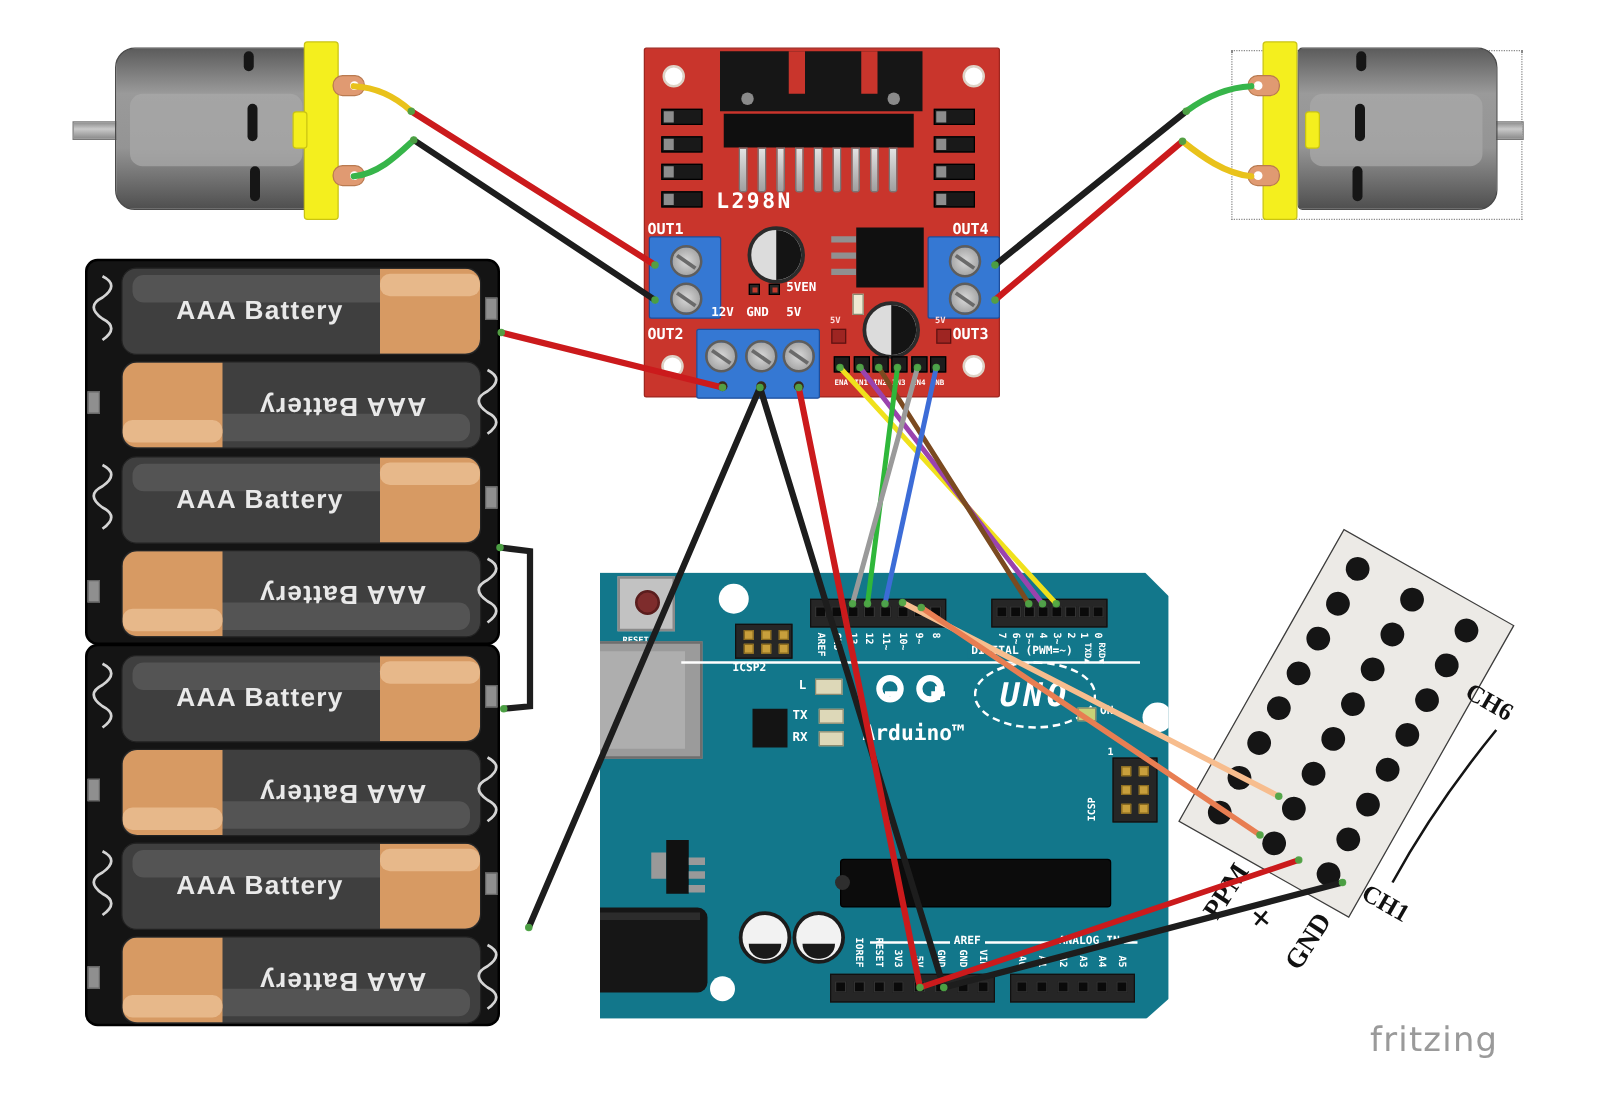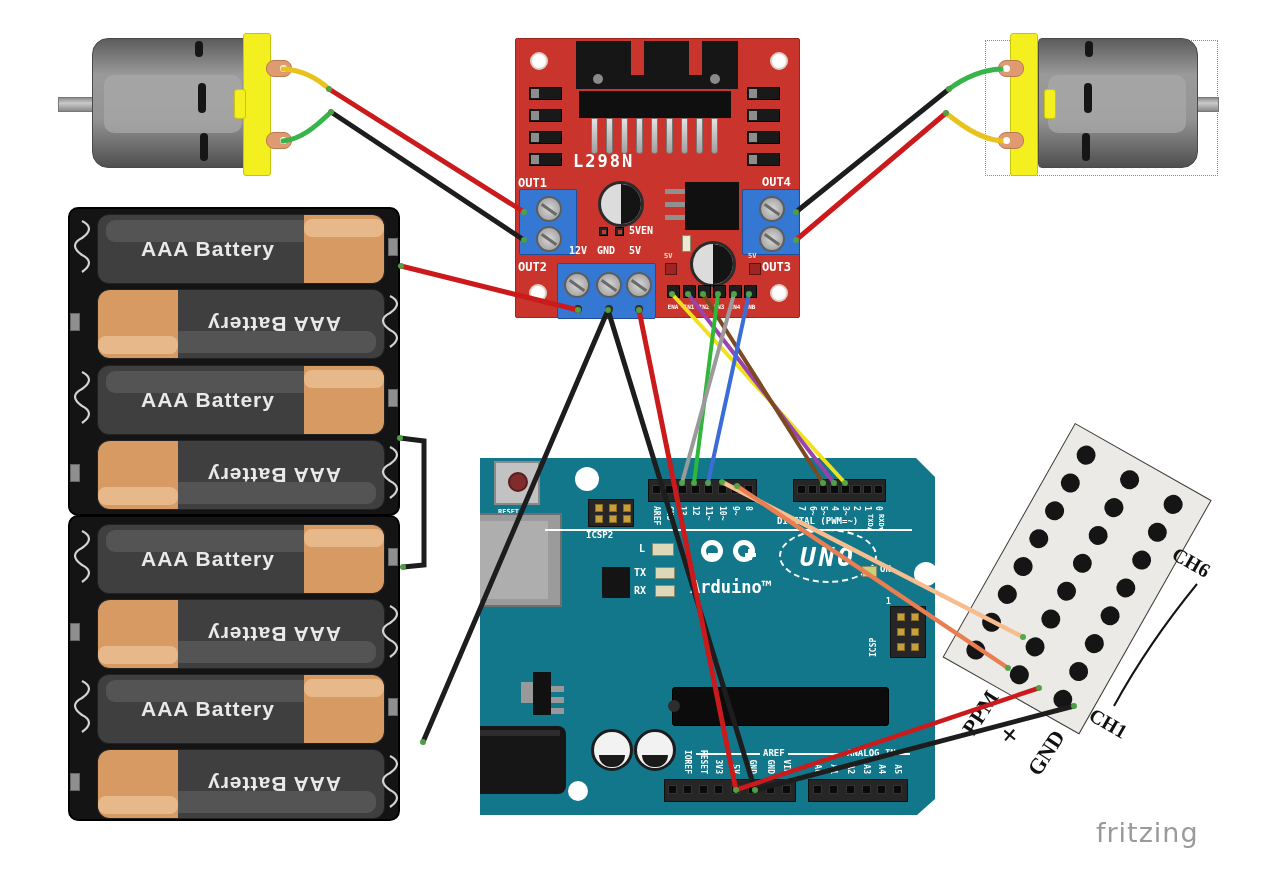--- a/index.html
+++ b/index.html
@@ -149,21 +149,21 @@
         <div class="smd" style="left: 13px; top: 114px; width: 33px; height: 13px;">
           <i></i>
         </div>
         <div class="smd" style="left: 231px; top: 114px; width: 33px; height: 13px;">
           <i></i>
         </div>
       </div>
     <div class="wtext" style="left:57px;top:112px;font-size:17px;letter-spacing:2px;">L298N</div>
     <div class="wtext" style="left:2px;top:137px;font-size:12px;">OUT1</div>
     <div class="wtext" style="left:2px;top:221px;font-size:12px;">OUT2</div>
-    <div class="wtext" style="left:246px;top:137px;font-size:12px;font-family:Liberation Mono, monospace;">OUT4</div>
+    <div class="wtext" style="left:246px;top:137px;font-size:12px;">OUT4</div>
     <div class="wtext" style="left:246px;top:221px;font-size:12px;">OUT3</div>
     <div class="term" style="left:3px;top:150px;width:58px;height:66px;">
       <div class="screw" style="left:16px;top:6px;width:26px;height:26px;">
           <i></i>
         </div>
       <div class="screw" style="left:16px;top:36px;width:26px;height:26px;">
           <i></i>
         </div>
     </div>
     <div class="term" style="left:226px;top:150px;width:58px;height:66px;">

